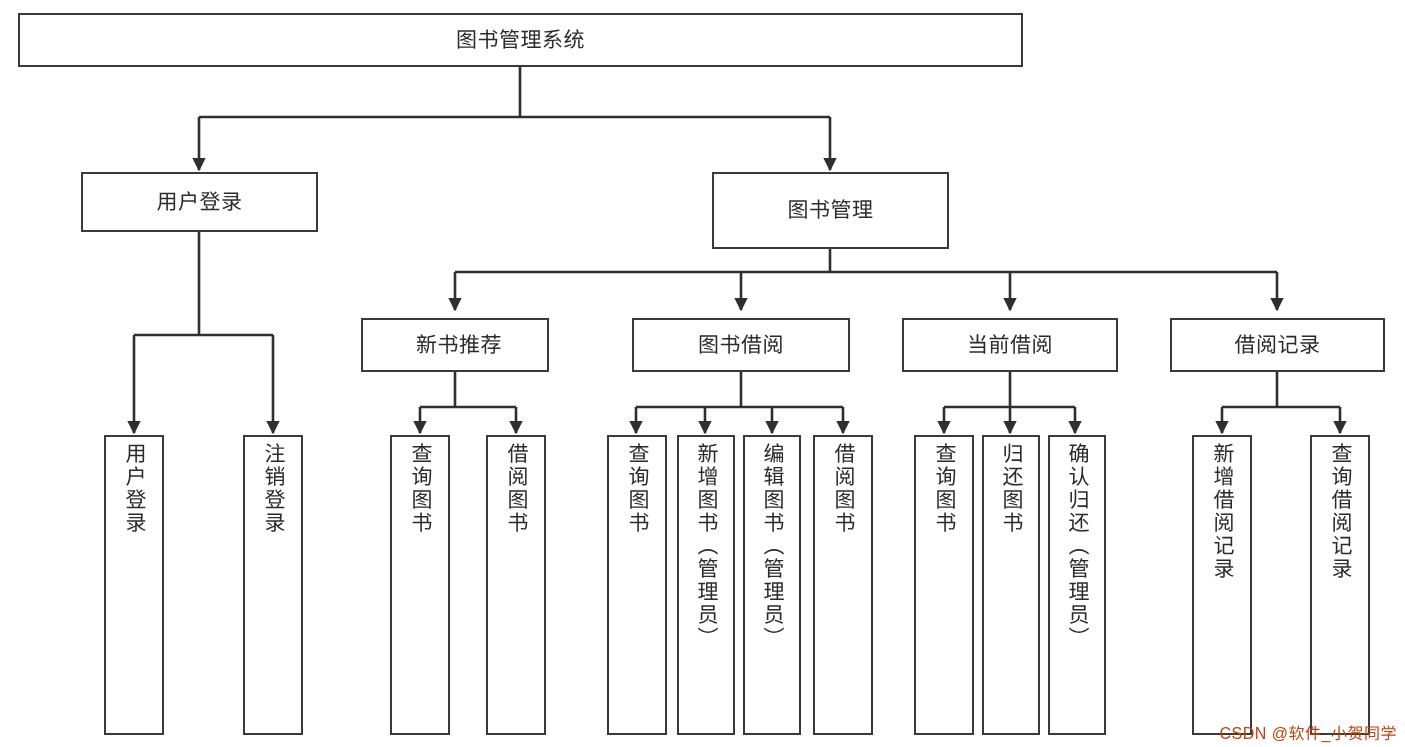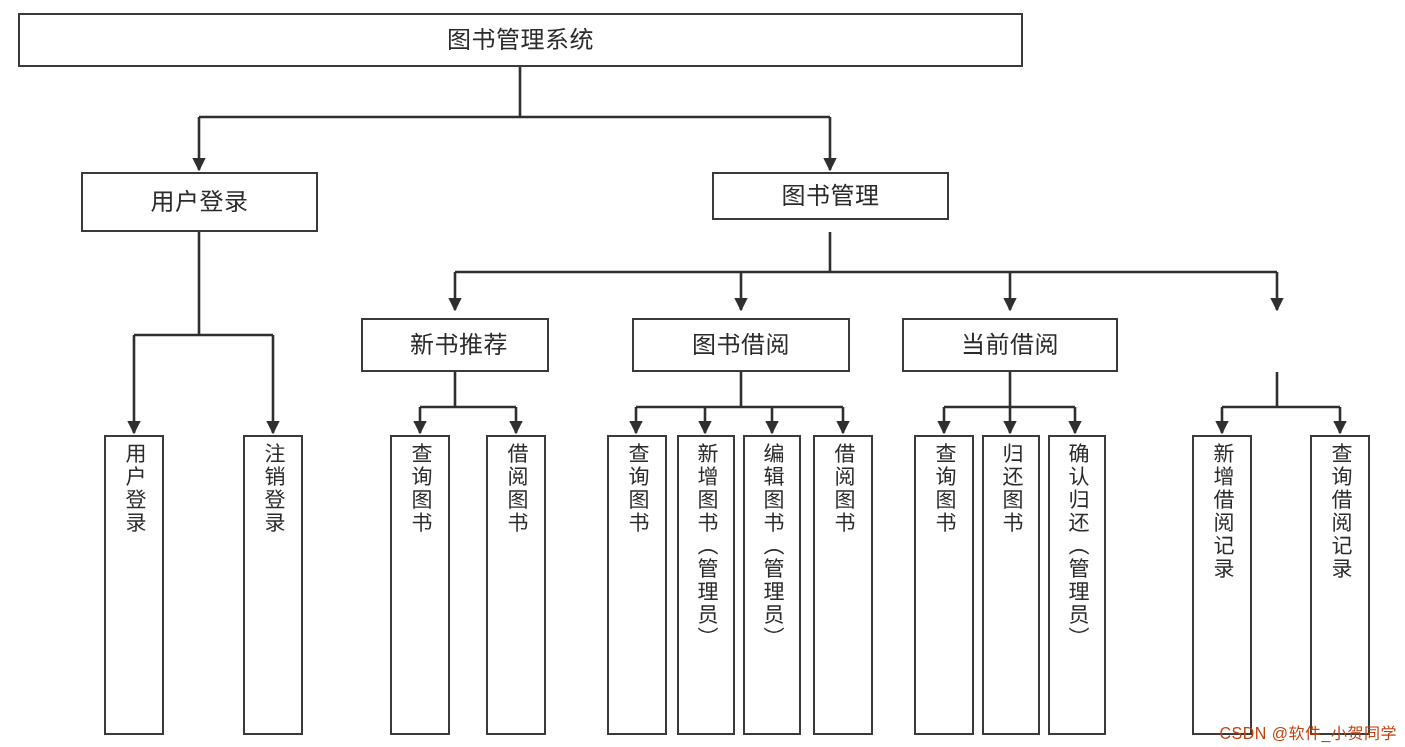--- a/index.html
+++ b/index.html
@@ -40,21 +40,21 @@
     overflow: hidden;
   }
   .node .node-label {
     display: block;
     text-align: center;
     line-height: 1.18;
     white-space: pre;
   }
   .node.horizontal .node-label {
     writing-mode: horizontal-tb;
-    font-size: 24px;
+    font-size: 21px;
     letter-spacing: 0.5px;
   }
   .node.vertical {
     align-items: flex-start;
     padding-top: 6px;
   }
   .node.vertical .node-label {
     writing-mode: vertical-rl;
     text-orientation: upright;
     font-size: 21px;
@@ -128,36 +128,39 @@
   </svg>
 
   <div class="node horizontal" style="left:18px; top:13px; width:1005px; height:54px;">
     <span class="node-label">图书管理系统</span>
   </div>
 
   <div class="node horizontal" style="left:81px; top:172px; width:237px; height:60px;">
     <span class="node-label">用户登录</span>
   </div>
 
-  <div class="node horizontal" style="left:712px; top:172px; width:237px; height:48px;">
+  <div class="node horizontal" style="left:712px; top:172px; width:237px; height:77px;">
     <span class="node-label">图书管理</span>
   </div>
 
   <div class="node horizontal" style="left:361px; top:318px; width:188px; height:54px;padding-left:8px;">
     <span class="node-label">新书推荐</span>
   </div>
 
   <div class="node horizontal" style="left:902px; top:318px; width:216px; height:54px;">
     <span class="node-label">当前借阅</span>
   </div>
 
   <div class="node horizontal" style="left:632px; top:318px; width:218px; height:54px;">
     <span class="node-label">图书借阅</span>
   </div>
 
+  <div class="node horizontal" style="left:1170px; top:318px; width:215px; height:54px;">
+    <span class="node-label">借阅记录</span>
+  </div>
 
   <div class="node vertical" style="left:104px; top:435px; width:60px; height:300px;">
     <span class="node-label">用户登录</span>
   </div>
 
   <div class="node vertical" style="left:243px; top:435px; width:60px; height:300px;">
     <span class="node-label">注销登录</span>
   </div>
 
   <div class="node vertical" style="left:390px; top:435px; width:60px; height:300px;">

